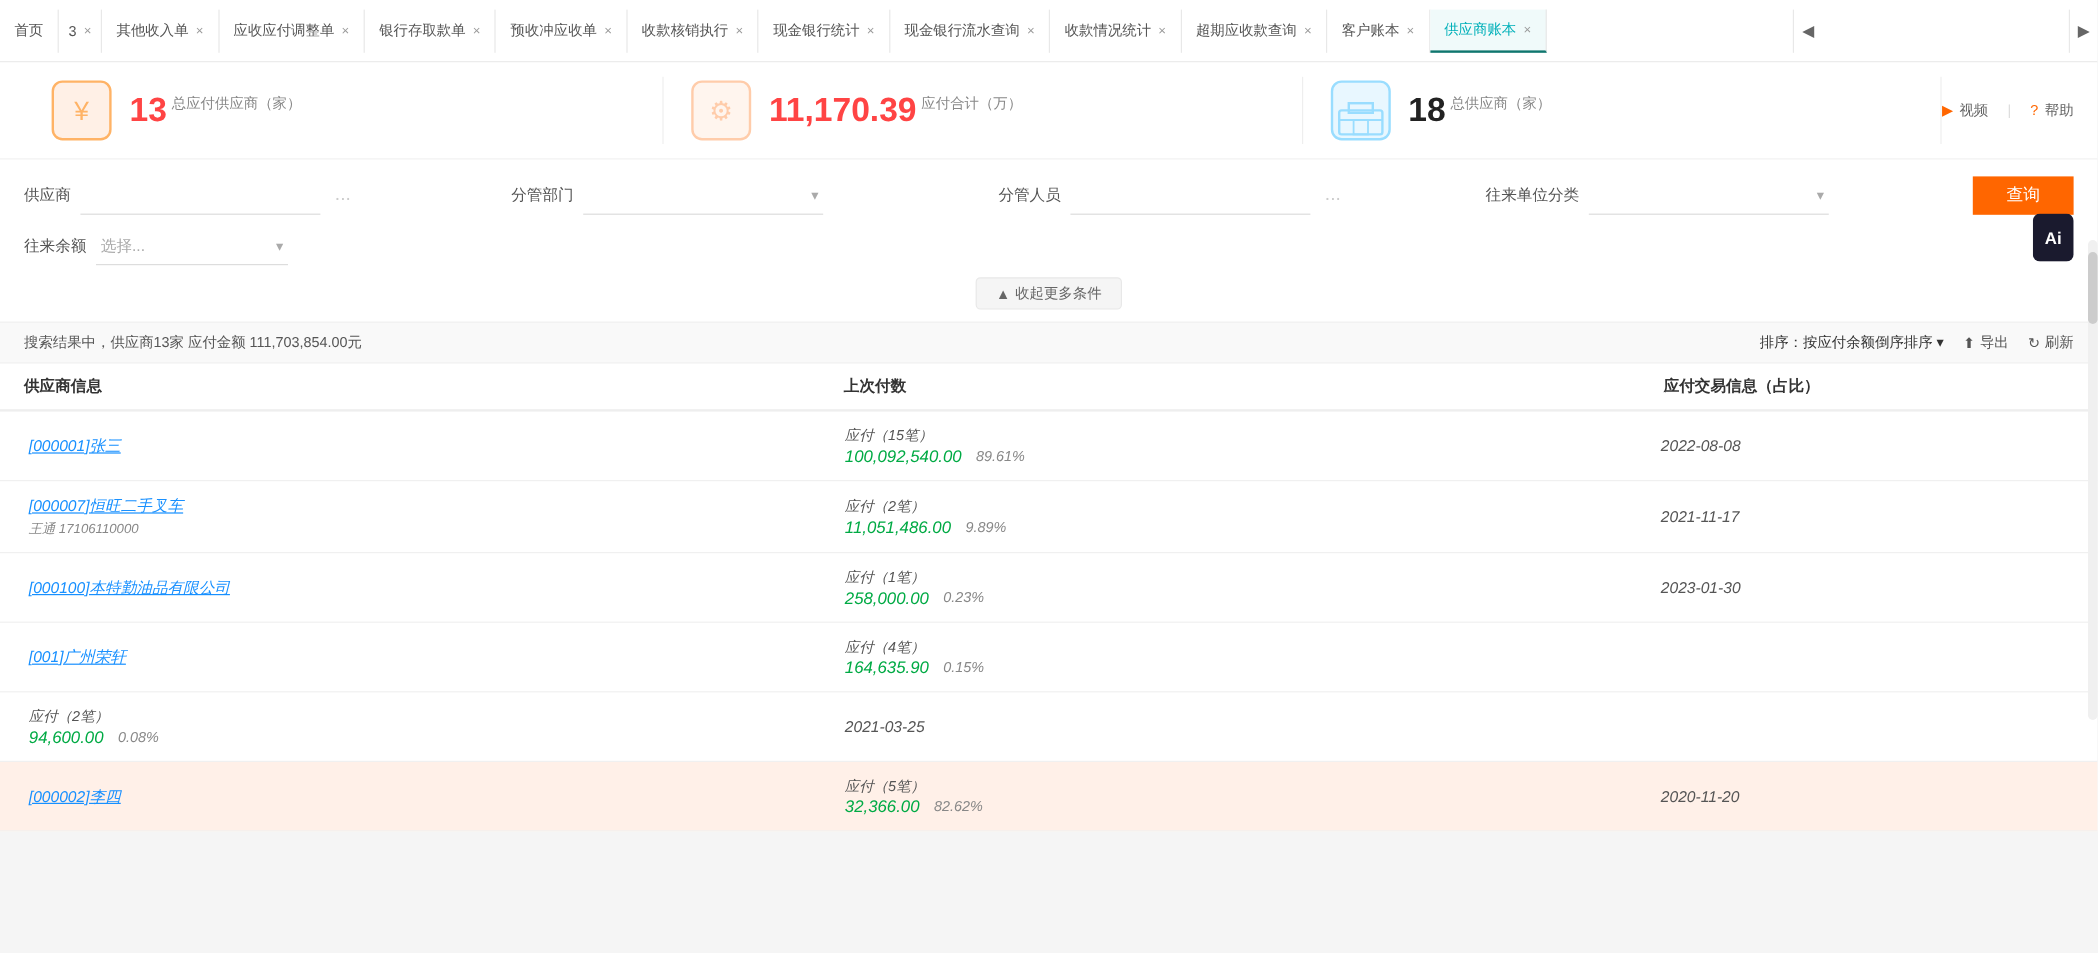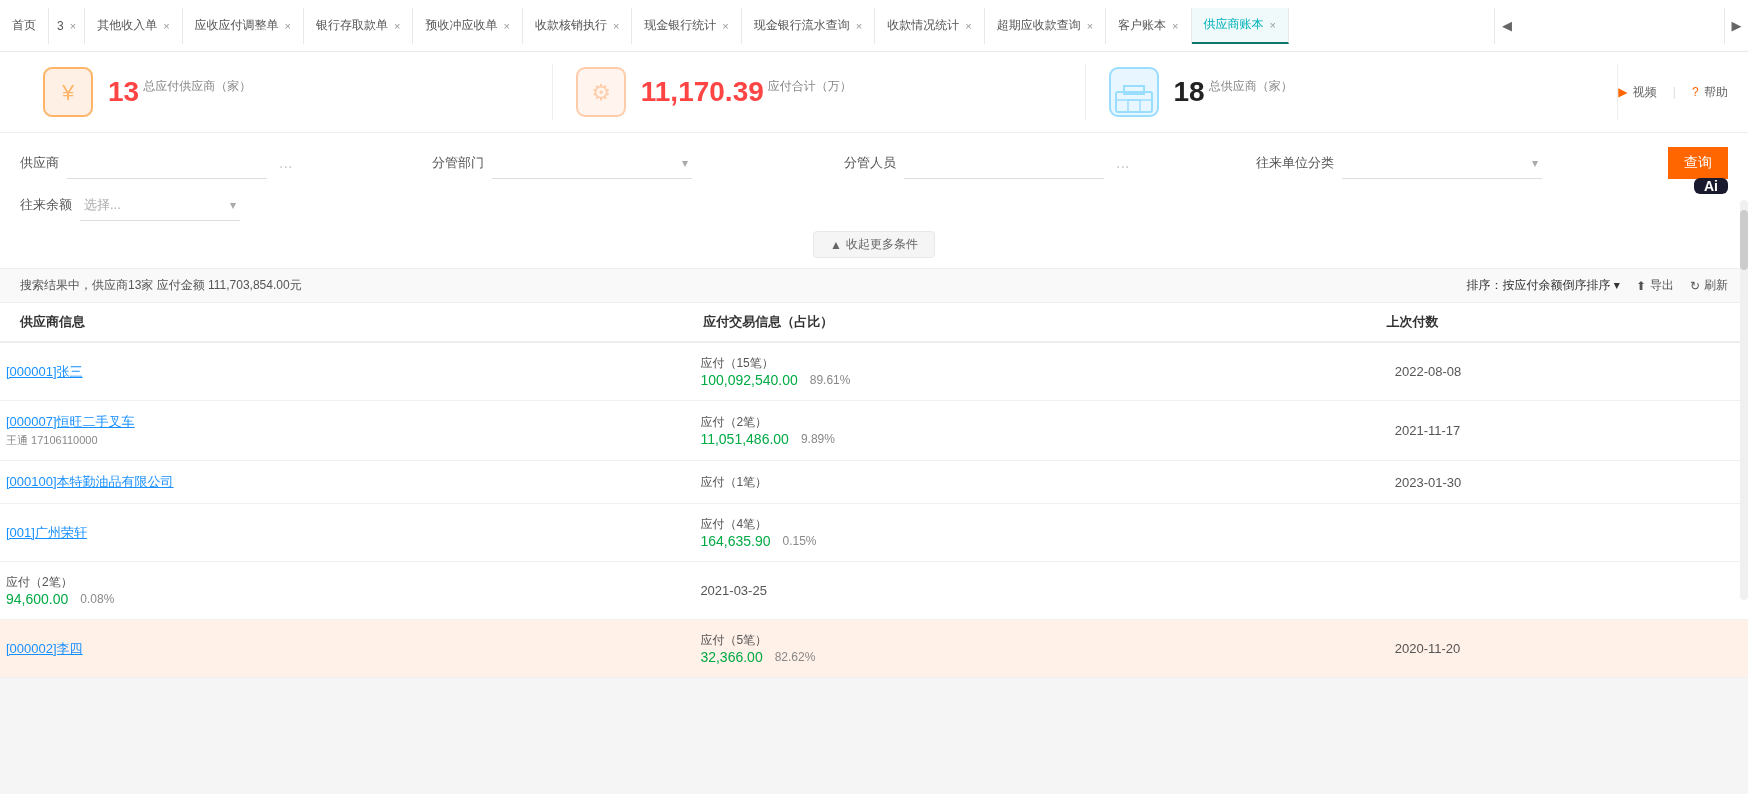--- a/index.html
+++ b/index.html
@@ -51,21 +51,21 @@
     .filter-input-dots { color: #ccc; font-size: 16px; margin-left: 4px; }
     .filter-select {
       flex: 1; height: 32px; border: none; border-bottom: 1px solid #ddd;
       outline: none; font-size: 13px; color: #333; background: transparent;
       display: flex; align-items: center; justify-content: space-between; cursor: pointer;
       padding: 0 4px;
     }
     .filter-select-arrow { color: #aaa; font-size: 12px; }
     .btn-query {
       background: #ff6600; color: #fff; border: none; border-radius: 0;
-      padding: 6px 16px; font-size: 14px; cursor: pointer; white-space: nowrap;
+      padding: 6px 28px; font-size: 14px; cursor: pointer; white-space: nowrap;
       height: 32px;
     }
     .collapse-btn {
       display: flex; align-items: center; justify-content: center; gap: 4px;
       background: #f5f5f5; border: 1px solid #e8e8e8; border-radius: 4px;
       padding: 4px 16px; font-size: 12px; color: #666; cursor: pointer;
       margin: 0 auto; width: fit-content; margin-top: 4px;
     }
 
     
@@ -80,22 +80,23 @@
 
     
     .table-wrap { background: #fff; }
     .table-header {
       display: grid; grid-template-columns: 2fr 2fr 1fr;
       padding: 10px 20px; border-bottom: 2px solid #eee;
       font-weight: bold; font-size: 13px; color: #333;
     }
     .table-row {
       display: grid; grid-template-columns: 2fr 2fr 1fr;
-      padding: 12px 6px; border-bottom: 1px solid #f0f0f0;
+      padding: 12px 24px; border-bottom: 1px solid #f0f0f0;
       align-items: center;
+      font-style: italic;
     }
     .table-row.highlighted { background: #fff0e8; }
     .supplier-link { color: #1890ff; text-decoration: underline; cursor: pointer; font-size: 13px; }
     .supplier-contact { font-size: 11px; color: #888; margin-top: 2px; }
     .transaction-label { font-size: 12px; color: #555; }
     .transaction-amount { font-size: 14px; color: #00aa44; font-weight: 500; cursor: pointer; }
     .transaction-pct { font-size: 12px; color: #888; margin-left: 12px; }
     .last-payment { font-size: 13px; color: #555; }
 
     
@@ -285,22 +286,22 @@
       <span>↻</span>
       <span>刷新</span>
     </span>
   </div>
 </div>
 
 <div class="table-wrap">
 
   <div class="table-header">
     <div>供应商信息</div>
+    <div>上次付数</div>
     <div>应付交易信息（占比）</div>
-    <div>上次付数</div>
   </div>
 
   <div class="table-row">
     <div>
       <div class="supplier-link">[000001]张三</div>
     </div>
     <div>
       <div class="transaction-label">应付（15笔）</div>
       <div style="display:flex; align-items:center;">
         <span class="transaction-amount">100,092,540.00</span>
@@ -328,20 +329,24 @@
       <span class="last-payment">2021-11-17</span>
     </div>
   </div>
 
   <div class="table-row">
     <div>
       <div class="supplier-link">[000100]本特勤油品有限公司</div>
     </div>
     <div>
       <div class="transaction-label">应付（1笔）</div>
+      <div style="display:flex; align-items:center;">
+        <span class="transaction-amount">258,000.00</span>
+        <span class="transaction-pct">0.23%</span>
+      </div>
     </div>
     <div>
       <span class="last-payment">2023-01-30</span>
     </div>
   </div>
 
   <div class="table-row">
     <div>
       <div class="supplier-link">[001]广州荣轩</div>
     </div>
@@ -385,15 +390,15 @@
       <span class="last-payment">2020-11-20</span>
     </div>
   </div>
 
 </div>
 
 <div class="right-scrollbar">
   <div class="right-scrollbar-thumb"></div>
 </div>
 
-<div style="position:fixed; top:178px; right:20px; background:#1a1a2e; color:#fff; border-radius:6px; padding:0 10px; font-size:14px; font-weight:bold; z-index:100;">
+<div style="position:fixed; top:178px; right:20px; background:#1a1a2e; color:#fff; border-radius:6px; padding:12px 10px; font-size:14px; font-weight:bold; z-index:100;">
   <span>Ai</span>
 </div>
 
 </body></html>

